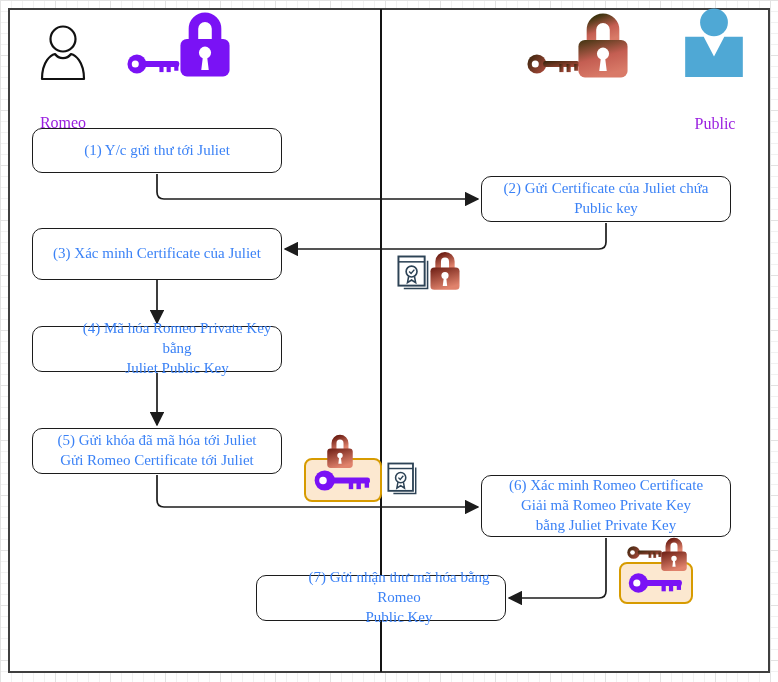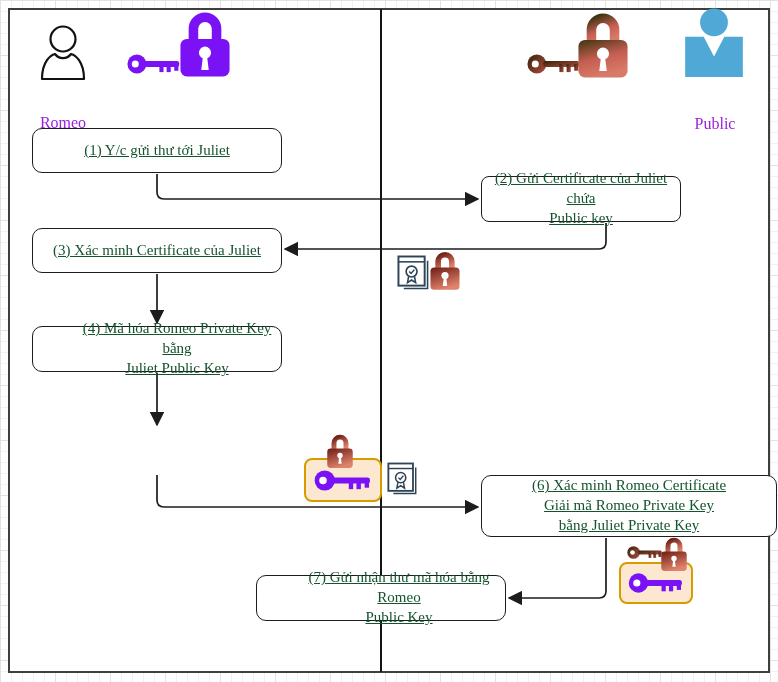--- a/index.html
+++ b/index.html
@@ -24,39 +24,39 @@
   #divider{
     position:absolute;left:380px;top:9px;width:2px;height:663px;
     background:#141414;z-index:2;
   }
   #arrows{position:absolute;left:0;top:0;z-index:3;}
   .node{
     position:absolute;box-sizing:border-box;
     background:#ffffff;border:1.6px solid #1c1c1c;border-radius:10px;
     display:flex;align-items:center;justify-content:center;
     text-align:center;white-space:pre-line;
-    color:#14532d;font-size:15px;line-height:1.32;
-    z-index:5;padding:2px 4px;text-decoration:underline;
+    color:#3b82f6;font-size:15px;line-height:1.32;
+    z-index:5;padding:2px 4px;
   }
   .icon{position:absolute;z-index:6;line-height:0;}
   .actor-label{
     position:absolute;z-index:6;color:#9a1fe0;font-size:16px;text-align:center;margin-top:32px;
   }
   .keybox{
     position:absolute;box-sizing:border-box;z-index:5;
     background:#fce8d0;border:2px solid #d79b00;border-radius:8px;
     display:flex;align-items:center;justify-content:center;line-height:0;
   }
   
   #b1{left:32px;top:128px;width:250px;height:45px;}
-  #b2{left:481px;top:176px;width:200px;height:46px;border-radius:8px;}
-  #b3{left:32px;top:228px;width:250px;height:45px;}
+  #b2{left:481px;top:176px;width:250px;height:46px;}
+  #b3{left:32px;top:228px;width:250px;height:52px;}
   #b4{left:32px;top:326px;width:250px;height:46px;padding-left:44px;}
   #b5{left:32px;top:428px;width:250px;height:46px;}
-  #b6{left:481px;top:475px;width:296px;height:62px;}
+  #b6{left:481px;top:475px;width:250px;height:62px;}
   #b7{left:256px;top:575px;width:250px;height:46px;padding-left:40px;}
 </style>
 </head>
 <body>
 
 <div id="canvas">
   <div id="frame"></div>
   <div id="divider"></div>
 
   <svg id="arrows" width="778" height="682">
@@ -152,20 +152,22 @@
     </svg>
   </div>
   <div class="actor-label" style="left:682px;top:83px;width:66px">Public</div>
 
   <div class="node" id="b1">(1) Y/c gửi thư tới Juliet</div>
   <div class="node" id="b2">(2) Gửi Certificate của Juliet chứa
 Public key</div>
   <div class="node" id="b3">(3) Xác minh Certificate của Juliet</div>
   <div class="node" id="b4">(4) Mã hóa Romeo Private Key bằng
 Juliet Public Key</div>
+  <div class="node" id="b5">(5) Gửi khóa đã mã hóa tới Juliet
+Gửi Romeo Certificate tới Juliet</div>
   <div class="node" id="b6">(6) Xác minh Romeo Certificate
 Giải mã Romeo Private Key
 bằng Juliet Private Key</div>
   <div class="node" id="b7">(7) Gửi nhận thư mã hóa bằng Romeo
 Public Key</div>
 
   <div class="icon" style="left:397px;top:255px">
     <svg width="33" height="36" viewBox="0 0 34 37">
       <rect x="1.5" y="1.5" width="27" height="30" fill="#fff" stroke="#2d4356" stroke-width="2"></rect>
       <path d="M31.5 6 V34.5 H7" fill="none" stroke="#2d4356" stroke-width="1.6"></path>

